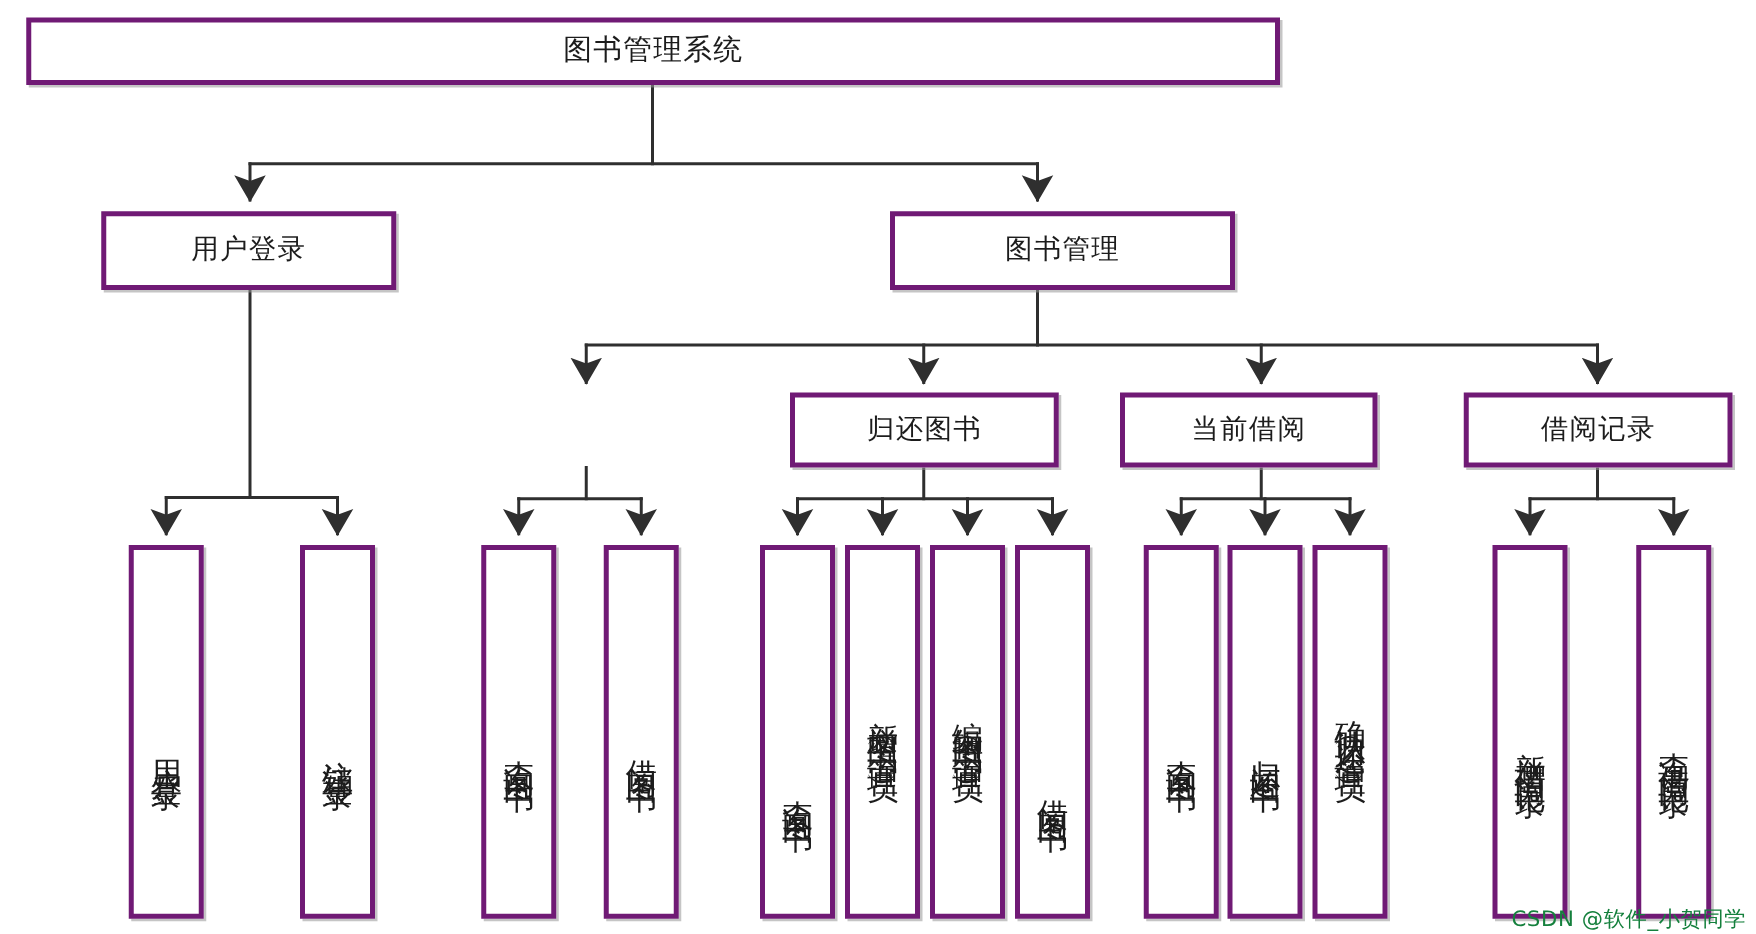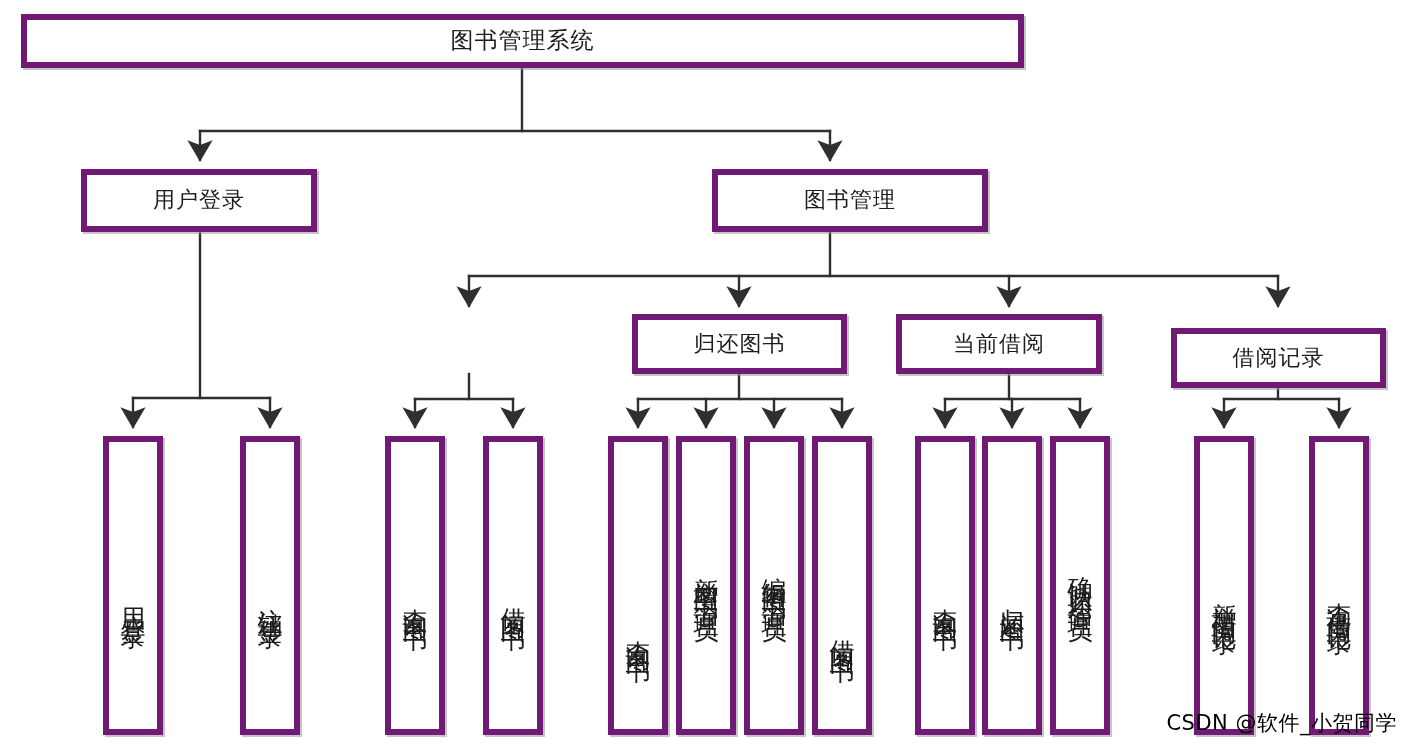--- a/index.html
+++ b/index.html
@@ -23,21 +23,21 @@
     left: 0;
     top: 0;
     width: 1405px;
     height: 747px;
     pointer-events: none;
   }
   .node {
     position: absolute;
     box-sizing: border-box;
     background: #ffffff;
-    border: 6px solid #701a75;
+    border: 4px solid #701a75;
     box-shadow: 2px 2px 0 0 rgba(150,150,150,0.55);
     display: flex;
     align-items: center;
     justify-content: center;
   }
   .node .label {
     color: #1c1c1c;
     letter-spacing: 1px;
     white-space: nowrap;
     text-align: center;
@@ -62,23 +62,23 @@
     letter-spacing: 6px;
     line-height: 1;
   }
   .node.vert.offset-mid .label { transform: translateY(14px); }
   .node.vert.offset-low .label { transform: translateY(46px); }
   .node.vert.offset-top .label { transform: translateY(-2px); }
 
   .watermark {
     position: absolute;
     right: 8px;
-    bottom: 10px;
-    font-size: 21px;
-    color: #000000;
+    bottom: 0;
+    font-size: 17px;
+    color: #15803d;
     letter-spacing: 0.5px;
     white-space: nowrap;
     user-select: none;
   }
 </style>
 </head>
 <body>
 
 <div id="diagram-root">
 
@@ -142,21 +142,21 @@
   <div class="node horiz" style="left:712px; top:169px; width:276px; height:63px;">
     <span class="label">图书管理</span>
   </div>
 
   <div class="node horiz" style="left:632px; top:314px; width:215px; height:60px;">
     <span class="label">归还图书</span>
   </div>
   <div class="node horiz" style="left:896px; top:314px; width:206px; height:60px;">
     <span class="label">当前借阅</span>
   </div>
-  <div class="node horiz" style="left:1171px; top:328px; width:215px; height:60px;">
+  <div class="node horiz" style="left:1171px; top:314px; width:215px; height:60px;">
     <span class="label">借阅记录</span>
   </div>
 
   <div class="node vert offset-mid" style="left:103px; top:436px; width:60px; height:299px;">
     <span class="label">用户登录</span>
   </div>
   <div class="node vert offset-mid" style="left:240px; top:436px; width:60px; height:299px;">
     <span class="label">注销登录</span>
   </div>
 

